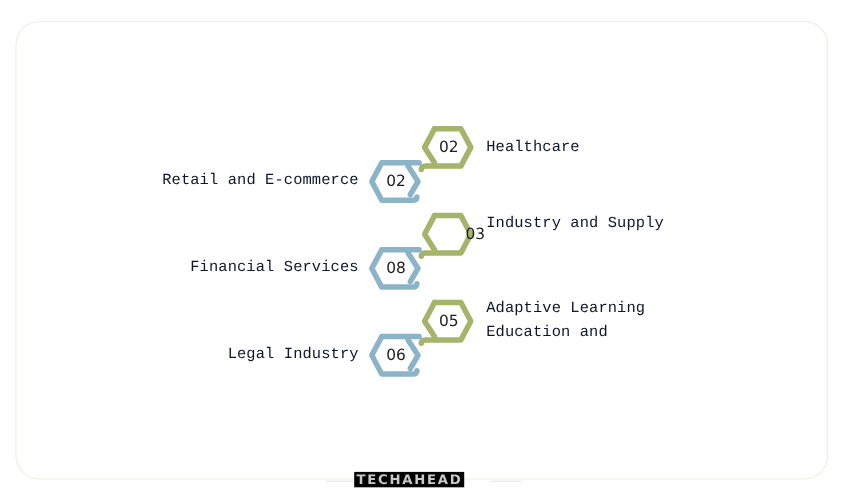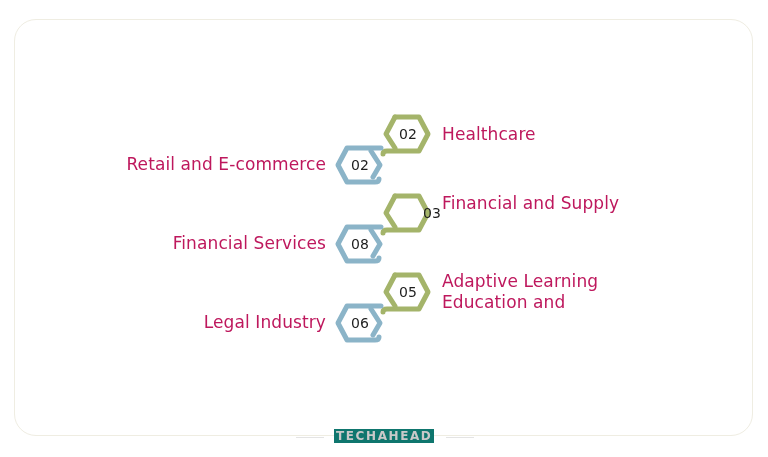--- a/index.html
+++ b/index.html
@@ -3,36 +3,37 @@
   <meta charset="utf-8">
   <style>
     html, body { margin: 0; padding: 0; background: #ffffff; }
     body { width: 768px; height: 457px; position: relative; overflow: hidden; font-family: "DejaVu Sans", sans-serif; }
     .card {
       position: absolute; left: 14px; top: 19px; width: 739px; height: 417px;
       border: 1px solid #efede2; border-radius: 22px; background: #ffffff; box-sizing: border-box;
     }
     .diagram { position: absolute; left: 0; top: 0; width: 768px; height: 457px; }
     .label {
-      position: absolute; color: #be185d; font-size: 17px; line-height: 21px; letter-spacing: 0.1px;
+      position: absolute; color: #0f172a; font-size: 14px; line-height: 21px; letter-spacing: 0.1px;
       white-space: nowrap;
+      font-family: Liberation Mono, monospace;
     }
     .label.right { left: 442px; text-align: left; }
     .label.left { right: 442px; text-align: left; }
     .num {
       position: absolute; width: 30px; text-align: center; font-size: 14px; color: #1e1e1e;
       line-height: 18px; font-weight: normal;
     }
     .footer {
       position: absolute; top: 428px; left: 0; width: 768px; height: 18px;
     }
     .footer-line { position: absolute; top: 9px; height: 1px; background: #e4e4e4; }
     .footer-text {
-      position: absolute; left: 334px; top: 1px; font-size: 12px; font-weight: bold; letter-spacing: 1.6px;
-      color: #c9c9c9; font-family: "DejaVu Sans", sans-serif; background: #0f766e; padding: 0 2px;
+      position: absolute; left: 322px; top: 1px; font-size: 12px; font-weight: bold; letter-spacing: 1.6px;
+      color: #c9c9c9; font-family: "DejaVu Sans", sans-serif; background: #000000; padding: 0 2px;
     }
   </style>
 </head>
 <body>
 
 <div class="card"></div>
 
 <svg class="diagram" width="768" height="457" viewBox="0 0 768 457">
   <defs>
 
@@ -70,21 +71,21 @@
 <div class="num" style="left:393px; top:125px;">02</div>
 <div class="num" style="left:345px; top:156px;">02</div>
 <div class="num" style="left:393px; top:204px;margin-left:24px;">03</div>
 <div class="num" style="left:345px; top:235px;">08</div>
 <div class="num" style="left:393px; top:283px;">05</div>
 <div class="num" style="left:345px; top:314px;">06</div>
 
 <div class="label right" style="top:124px;">Healthcare</div>
 <div class="label left" style="top:154px;">Retail and E-commerce</div>
 <div class="label right" style="top:193px;">
-  <div>Financial and Supply</div>
+  <div>Industry and Supply</div>
 </div>
 <div class="label left" style="top:233px;">Financial Services</div>
 <div class="label right" style="top:271px;">
   <div>Adaptive Learning</div>
   <div>Education and</div>
 </div>
 <div class="label left" style="top:312px;">Legal Industry</div>
 
 <div class="footer">
   <div class="footer-line" style="left:296px; width:28px;"></div>

